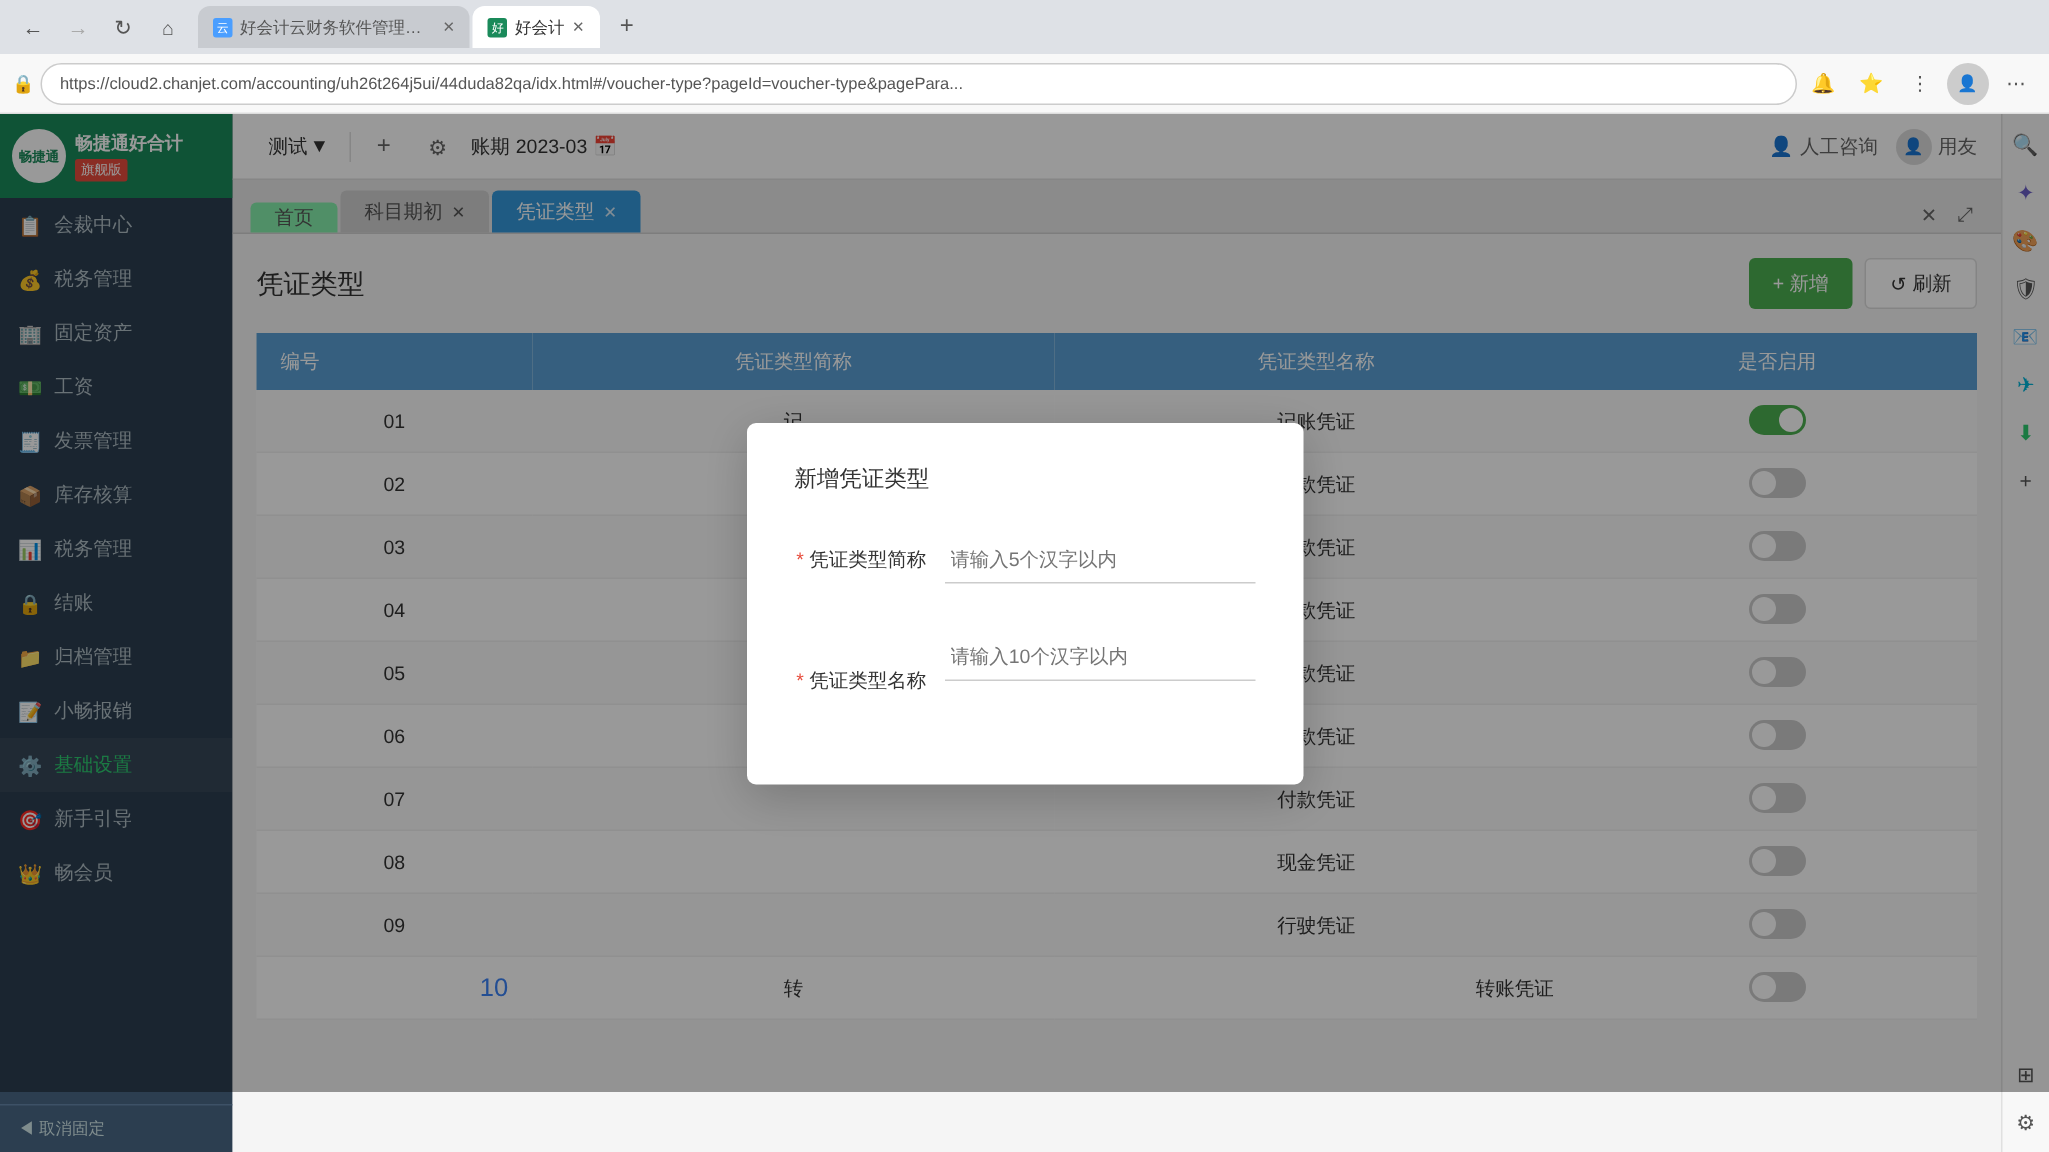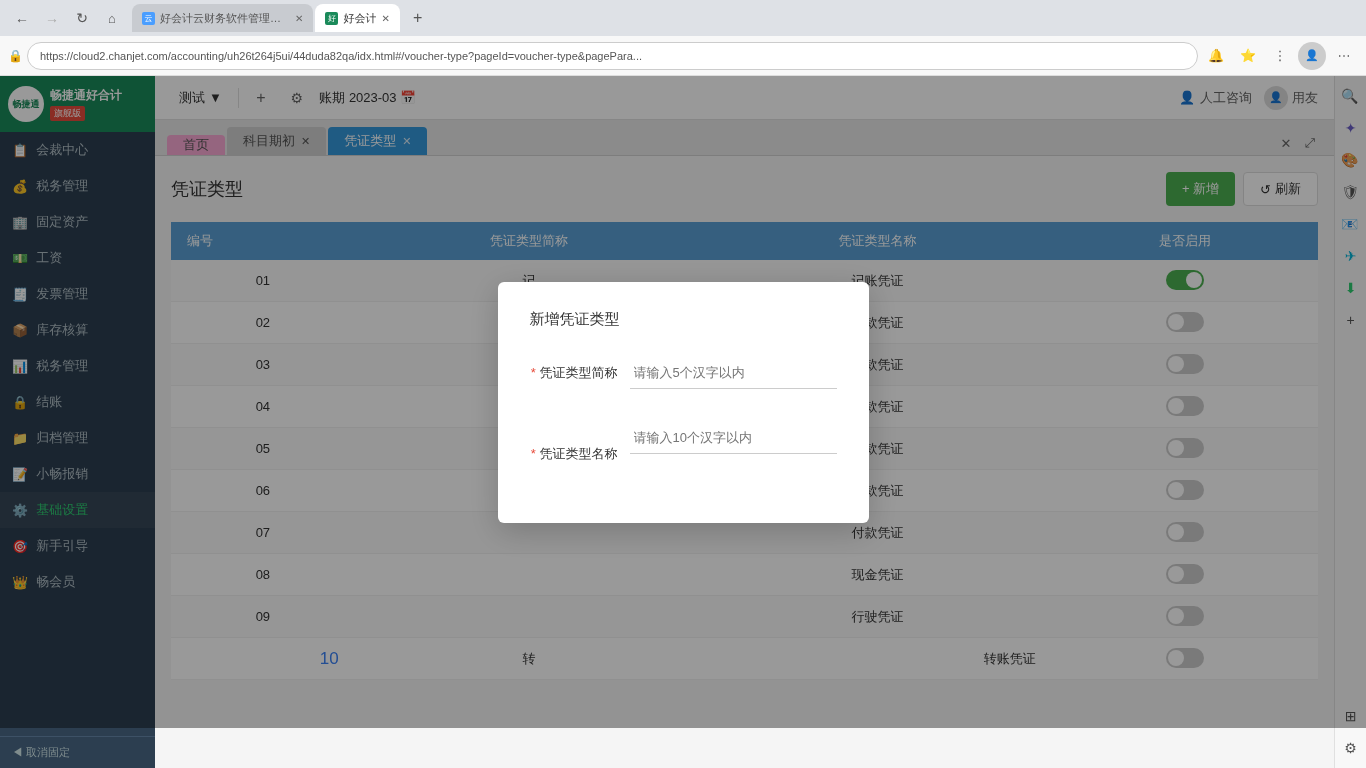--- a/index.html
+++ b/index.html
@@ -106,21 +106,21 @@
       </div>
     </div>
     <div style="padding:8px 12px;color:#7f8c8d;font-size:11px;cursor:pointer;border-top:1px solid #3d5166;display:flex;align-items:center;gap:4px;">
       <span>◀ 取消固定</span>
     </div>
   </div>
 
   <div style="flex:1;display:flex;flex-direction:column;overflow:hidden;">
 
     <div style="background:white;height:44px;display:flex;align-items:center;padding:0 16px;gap:8px;border-bottom:1px solid #e0e0e0;">
-      <div style="display:flex;align-items:center;gap:4px;cursor:pointer;font-size:13px;color:#333;padding:4px 8px;border-radius:4px;">
+      <div style="display:flex;align-items:center;gap:4px;cursor:pointer;font-size:13px;color:#333;padding:4px 8px;border-radius:4px;font-family:Liberation Mono, monospace;">
         <span>测试</span>
         <span>▼</span>
       </div>
       <div style="width:1px;height:20px;background:#e0e0e0;"></div>
       <div style="width:28px;height:28px;display:flex;align-items:center;justify-content:center;cursor:pointer;color:#666;font-size:16px;border-radius:4px;">+</div>
       <div style="width:28px;height:28px;display:flex;align-items:center;justify-content:center;cursor:pointer;color:#666;font-size:14px;border-radius:4px;">⚙</div>
       <div style="display:flex;align-items:center;gap:4px;font-size:13px;color:#333;">
         <span>账期</span>
         <span>2023-03</span>
         <span>📅</span>
@@ -133,21 +133,21 @@
         <div style="display:flex;align-items:center;gap:4px;color:#666;font-size:13px;cursor:pointer;">
           <span style="width:24px;height:24px;border-radius:50%;background:#ddd;display:inline-flex;align-items:center;justify-content:center;font-size:11px;">👤</span>
           <span>用友</span>
         </div>
       </div>
     </div>
 
     <div style="flex:1;display:flex;flex-direction:column;overflow:hidden;position:relative;">
 
       <div style="background:#e8e8e8;display:flex;align-items:flex-end;padding:0 12px;height:36px;border-bottom:1px solid #d0d0d0;">
-        <div style="display:flex;align-items:center;gap:6px;padding:7px 16px;font-size:13px;cursor:pointer;border-radius:4px 4px 0 0;color:#555;background:#f9a8d4;margin-right:2px;height:20px;">
+        <div style="display:flex;align-items:center;gap:6px;padding:7px 16px;font-size:13px;cursor:pointer;border-radius:4px 4px 0 0;color:#555;background:#86efac;margin-right:2px;height:20px;">
           <span>首页</span>
         </div>
         <div style="display:flex;align-items:center;gap:6px;padding:8px 16px;font-size:13px;cursor:pointer;border-radius:4px 4px 0 0;color:#555;background:#d0d0d0;margin-right:2px;height:28px;">
           <span>科目期初</span>
           <span style="font-size:11px;cursor:pointer;">✕</span>
         </div>
         <div style="display:flex;align-items:center;gap:6px;padding:8px 16px;font-size:13px;cursor:pointer;border-radius:4px 4px 0 0;color:white;background:#3498db;margin-right:2px;height:28px;">
           <span>凭证类型</span>
           <span style="font-size:11px;cursor:pointer;color:rgba(255,255,255,0.8);">✕</span>
         </div>

